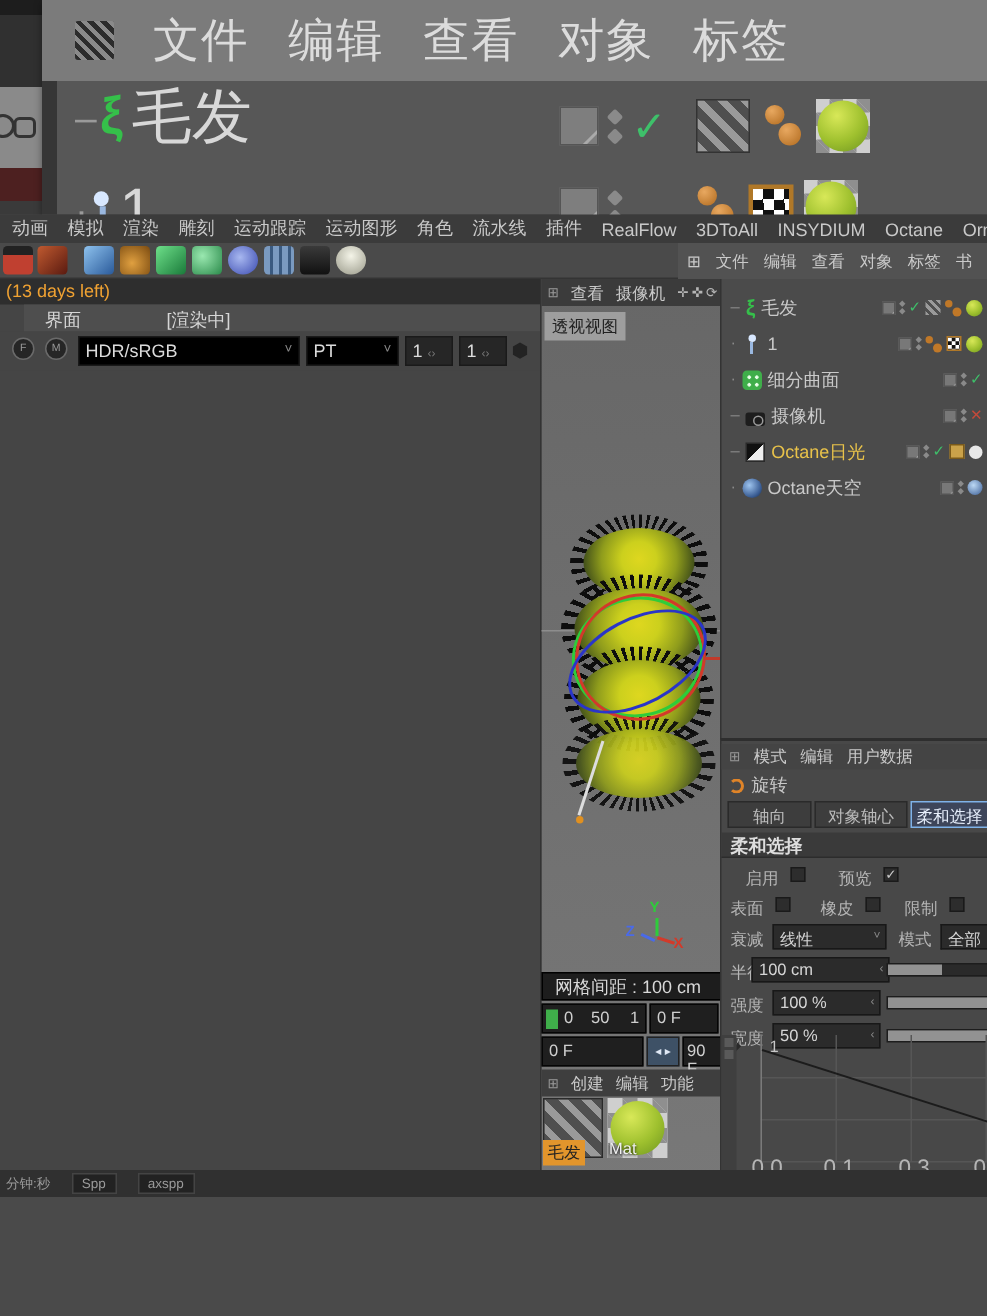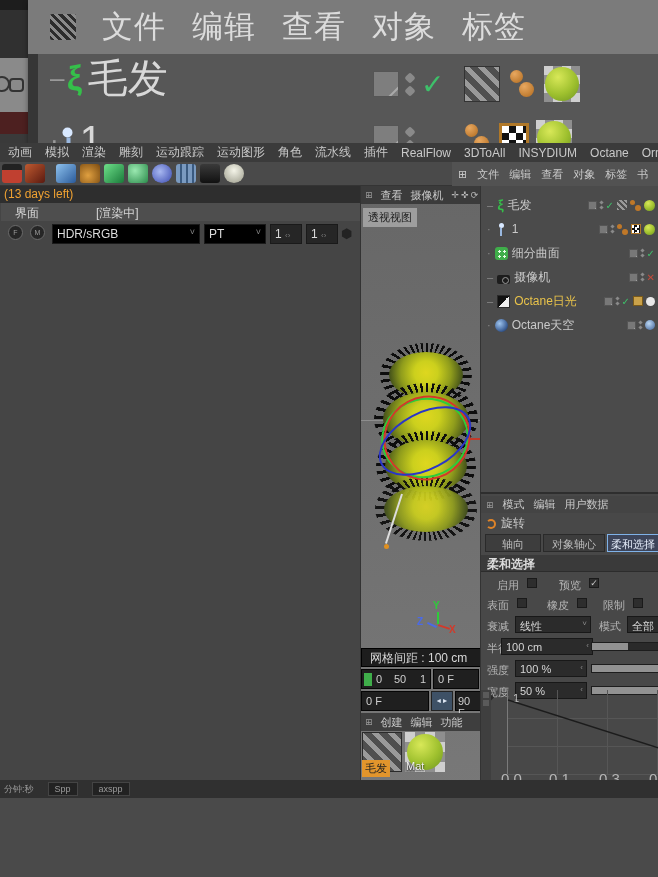--- a/index.html
+++ b/index.html
@@ -55,21 +55,21 @@
   
   #toolbar { left:0; top:162px; width:658px; height:24px; background:#4a4a4a; border-bottom:1px solid #343434; }
   .tb-ico { position:absolute; top:2px; width:20px; height:19px; border-radius:3px; }
   #om-menubar { left:452px; top:0; width:206px; height:24px; background:#525252; display:flex; align-items:center; gap:10px; padding-left:6px; overflow:hidden; }
   #om-menubar span { font-size:11px; color:#c9c9c9; white-space:nowrap; }
   .panel-glyph { color:#9a9a9a; font-size:9px; }
 
   
   #lv { left:0; top:186px; width:360px; height:609px; background:#454545; }
   #lv-license { left:0; top:0; width:360px; height:17px; background:#2e2e2e; color:#f0a232; font-size:12px; padding:1px 0 0 4px; }
-  #lv-tabs { left:1px; top:17px; width:360px; height:18px; background:#4e4e4e; color:#d6d6d6; font-size:12px; }
+  #lv-tabs { left:16px; top:17px; width:360px; height:18px; background:#4e4e4e; color:#d6d6d6; font-size:12px; }
   #lv-tabs .t1 { position:absolute; left:14px; top:2px; }
   #lv-tabs .t2 { position:absolute; left:95px; top:2px; }
   #lv-toolbar { left:0; top:35px; width:360px; height:26px; background:#454545; }
   .pin { position:absolute; top:4px; width:15px; height:15px; border-radius:50%; background:#262626; border:1px solid #6a6a6a; color:#9a9a9a; font-size:7px; text-align:center; line-height:14px; }
   .dd { position:absolute; top:3px; height:20px; background:#000000; border:1px solid #1a1a1a; color:#dcdcdc; font-size:12px; padding:2px 4px; }
   .dd .car { float:right; color:#8a8a8a; font-size:9px; margin-left:6px; }
   .spin { position:absolute; top:3px; height:20px; background:#262626; border:1px solid #1a1a1a; color:#dcdcdc; font-size:12px; padding:2px 4px; }
   .spin .ar { color:#777; font-size:8px; }
   .lv-ic { position:absolute; top:6px; color:#232323; font-size:13px; line-height:1; }
 

